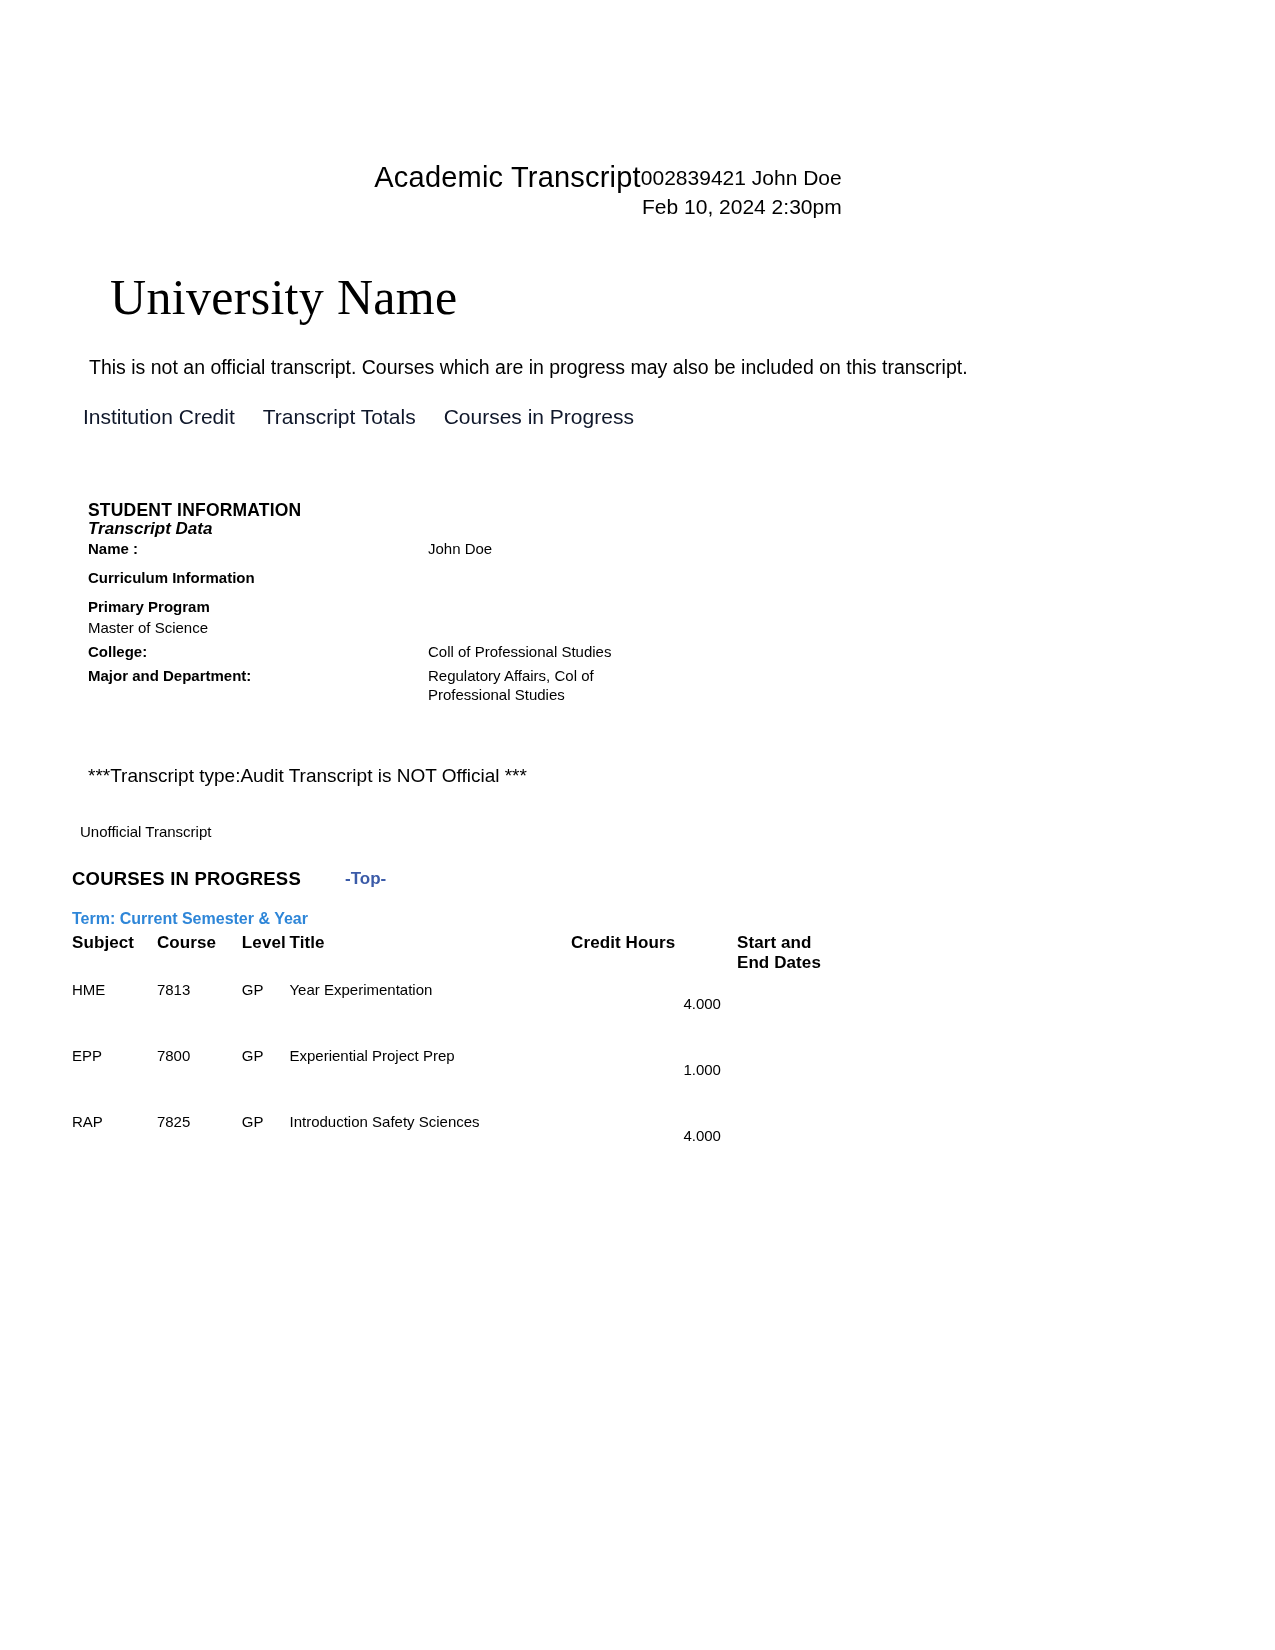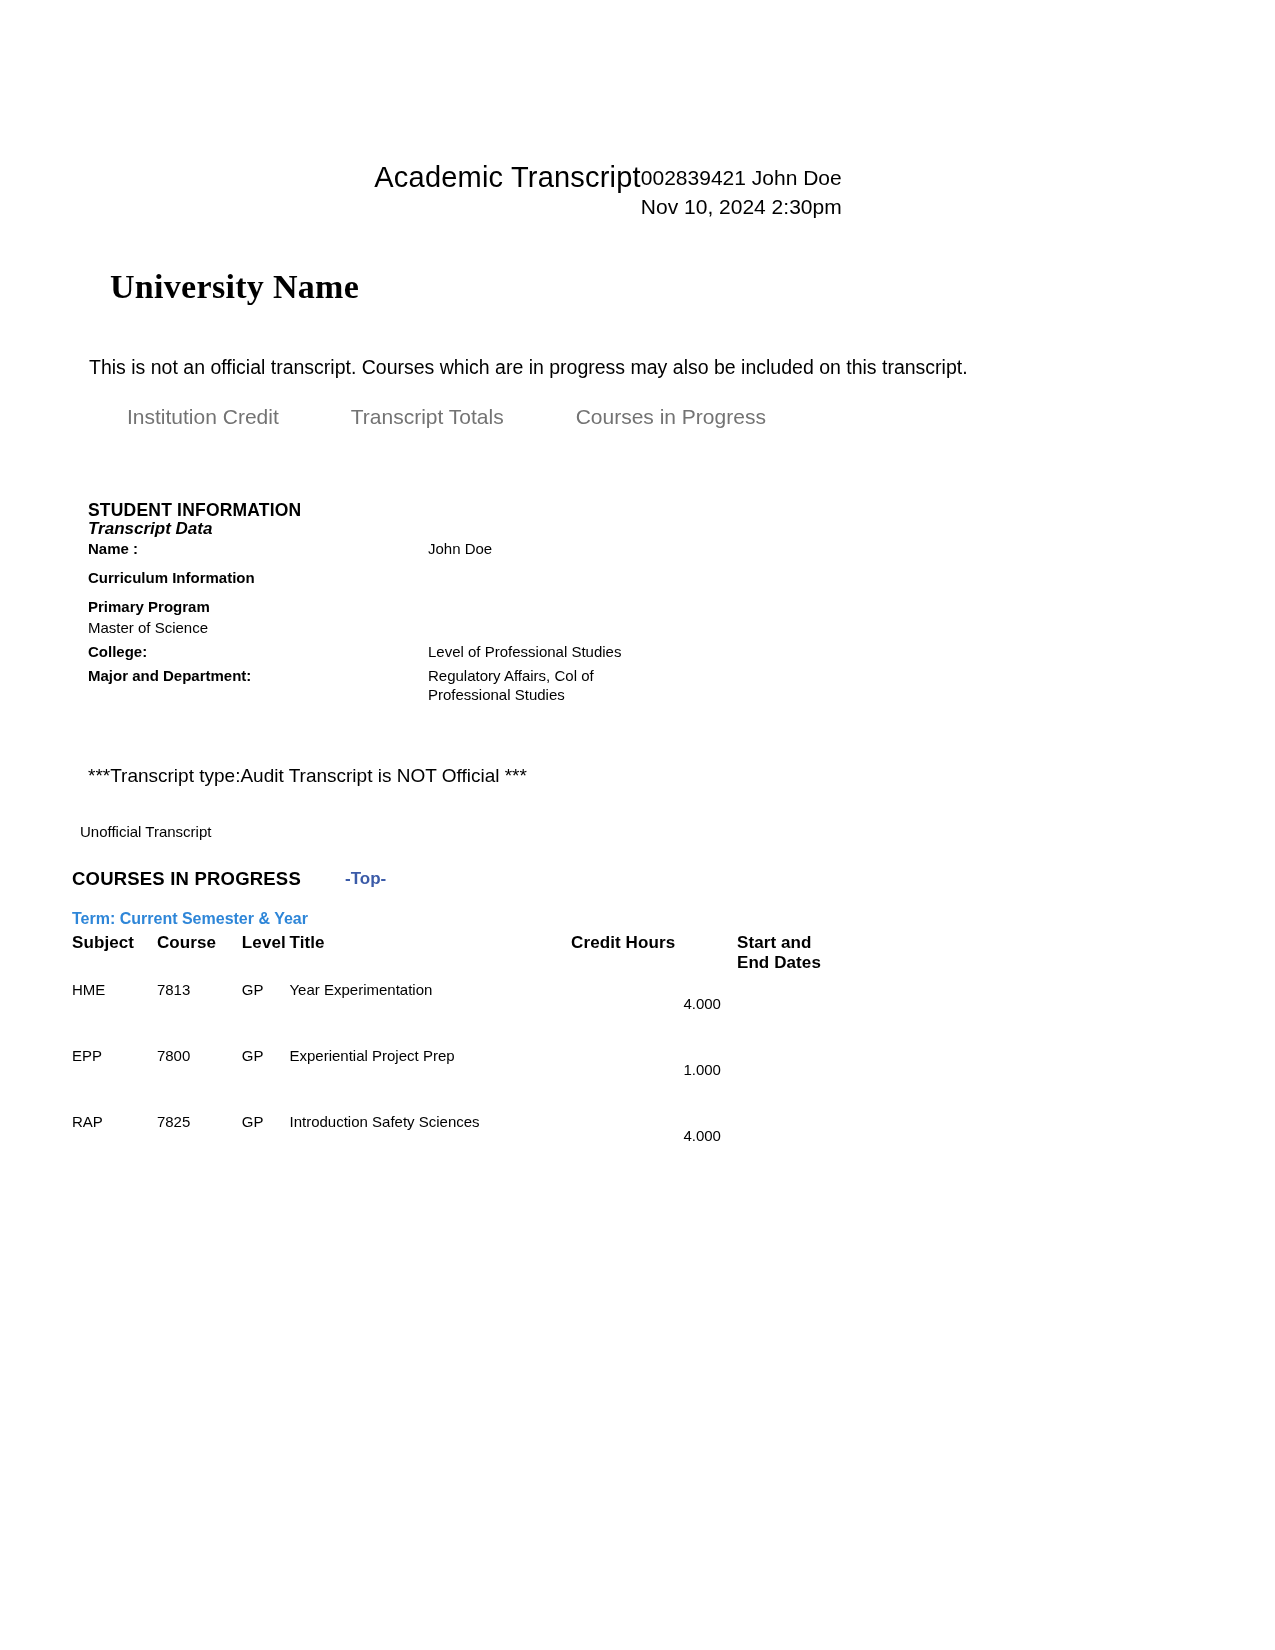--- a/index.html
+++ b/index.html
@@ -48,22 +48,22 @@
     white-space: nowrap;
     padding-top: 4px;
   }
 
   
   .university-name {
     position: absolute;
     left: 110px;
     top: 268px;
     font-family: "Liberation Serif", "DejaVu Serif", serif;
-    font-size: 34px;
-    font-weight: 700;
+    font-size: 50px;
+    font-weight: 400;
     letter-spacing: 0.3px;
   }
 
   
   .disclaimer {
     position: absolute;
     left: 89px;
     top: 355px;
     font-size: 19.5px;
     line-height: 1.3;
@@ -73,26 +73,25 @@
   
   .nav-links {
     position: absolute;
     left: 83px;
     top: 405px;
     display: flex;
     gap: 0px;
     font-size: 21px;
   }
   .nav-link {
-    color: #737373;
+    color: #0f172a;
     text-decoration: none;
     padding: 0 14px;
     white-space: nowrap;
     cursor: pointer;
-    margin-left: 44px;
   }
   .nav-link:first-child { padding-left: 0; }
 
   
   .transcript-data-label {
     position: absolute;
     left: 88px;
     top: 475px;
     font-size: 17px;
     font-weight: 700;
@@ -233,21 +232,21 @@
 </style>
 </head>
 <body>
 
 <div class="page">
 
   <div class="doc-header">
     <div class="doc-title">Academic Transcript</div>
     <div class="header-meta">
       <div>002839421 John Doe</div>
-      <div>Nov 10, 2024  2:30pm</div>
+      <div>Feb 10, 2024  2:30pm</div>
     </div>
   </div>
 
   <div class="university-name">University Name</div>
 
   <div class="disclaimer">This is not an official transcript. Courses which are in progress may also be included on this transcript.</div>
 
   <div class="nav-links">
     <a class="nav-link" href="#">Institution Credit</a>
     <a class="nav-link" href="#">Transcript Totals</a>
@@ -267,21 +266,21 @@
         <td class="curriculum-heading" colspan="2">Curriculum Information</td>
       </tr>
       <tr>
         <td class="primary-program-label" colspan="2">Primary Program</td>
       </tr>
       <tr>
         <td class="primary-program-value" colspan="2">Master of Science</td>
       </tr>
       <tr class="college-row">
         <td class="info-label">College:</td>
-        <td class="info-value wrapcell">Level of Professional Studies</td>
+        <td class="info-value wrapcell">Coll of Professional Studies</td>
       </tr>
       <tr class="major-row">
         <td class="info-label">Major and Department:</td>
         <td class="info-value wrapcell">Regulatory Affairs, Col of Professional Studies</td>
       </tr>
     </tbody>
   </table>
 
   <div class="type-note">***Transcript type:Audit Transcript is NOT Official ***</div>
   <div class="unofficial-note">Unofficial Transcript</div>

